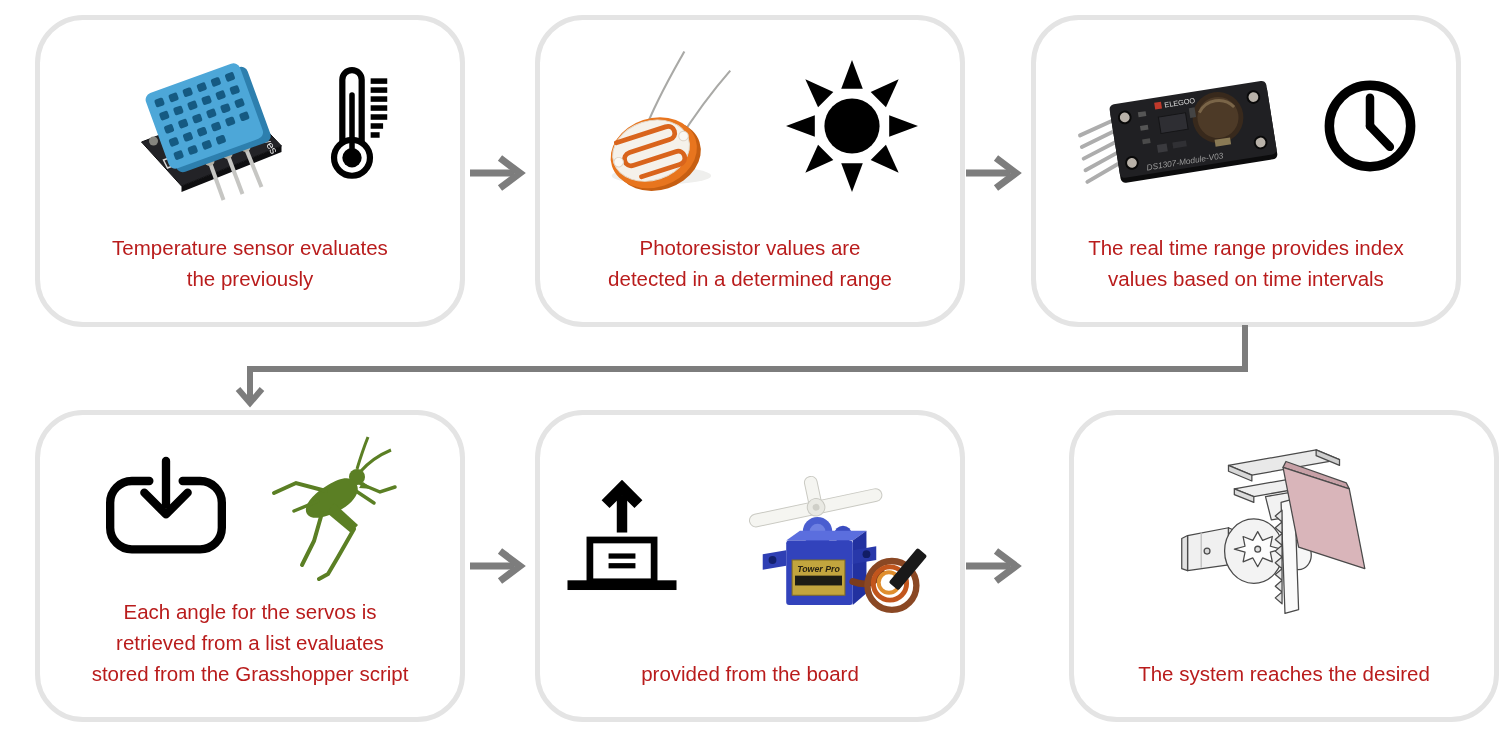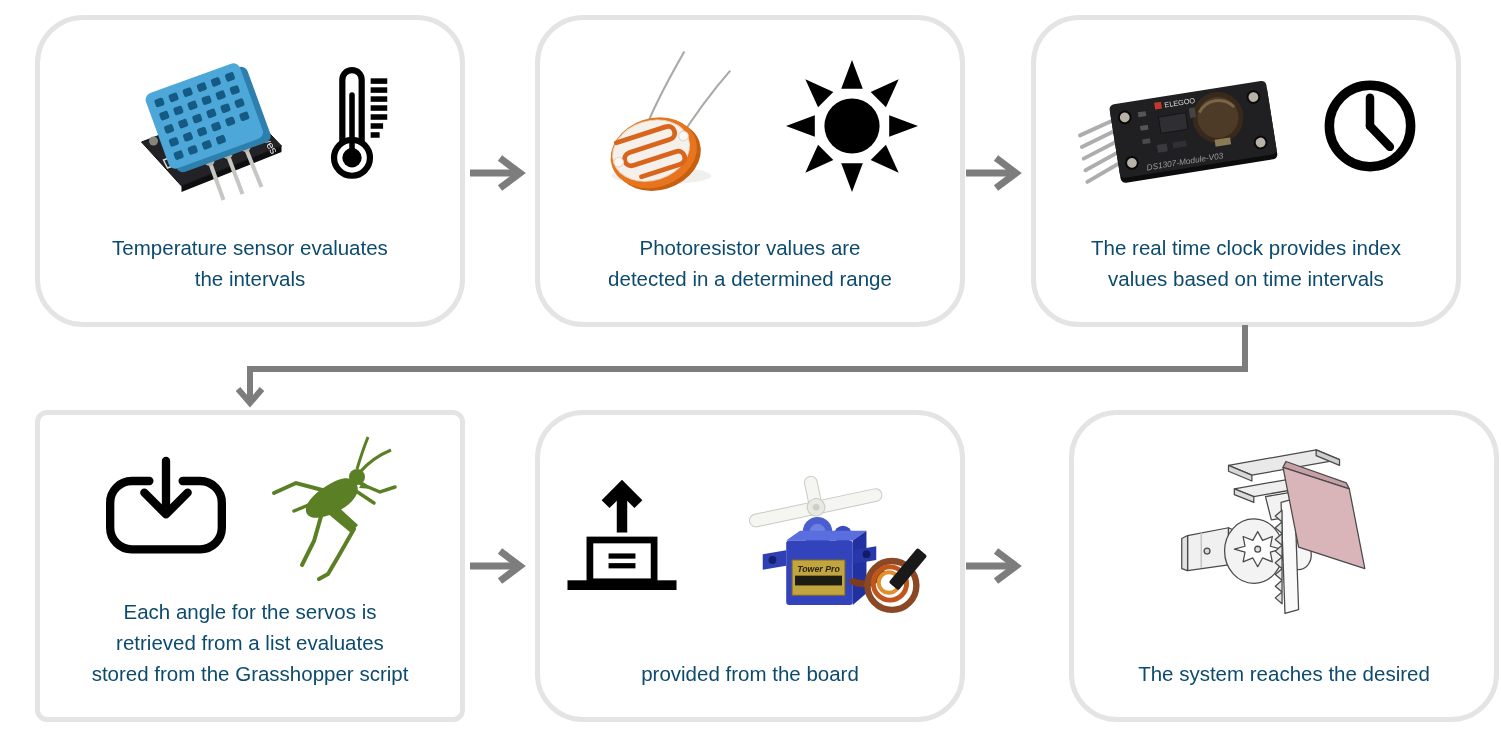--- a/index.html
+++ b/index.html
@@ -2,21 +2,21 @@
 <html><head>
 <meta charset="utf-8">
 <style>
   html,body{margin:0;padding:0;background:#fff;}
   .stage{position:relative;width:1501px;height:730px;background:#ffffff;
          font-family:"Liberation Sans",sans-serif;overflow:hidden;}
   .card{position:absolute;width:430px;height:312px;background:#fff;
         border:5px solid #e4e4e4;border-radius:48px;box-sizing:border-box;
         display:flex;flex-direction:column;align-items:center;}
   .icons{flex:1;display:flex;align-items:center;justify-content:center;gap:26px;width:100%;}
-  .caption{text-align:center;color:#0c4a6e;font-size:20.5px;line-height:31px;margin-bottom:28px;}
+  .caption{text-align:center;color:#b91c1c;font-size:20.5px;line-height:31px;margin-bottom:28px;}
   .caption span{display:block;white-space:nowrap;}
   .flowarrow,.connector{position:absolute;}
   svg text{font-family:"Liberation Sans",sans-serif;}
 </style>
 </head>
 <body>
 
 <div class="stage">
 
   <div class="card" style="left:35px;top:15px;">
@@ -79,21 +79,21 @@
           <line x1="82" y1="46" x2="106" y2="46"></line>
             <line x1="82" y1="59" x2="106" y2="59"></line>
           <line x1="82" y1="72" x2="106" y2="72"></line>
             <line x1="82" y1="85" x2="100" y2="85"></line>
           <line x1="82" y1="98" x2="95" y2="98"></line>
         </g>
       </svg>
     </div>
     <div class="caption">
       <span>Temperature sensor evaluates</span>
-      <span>the intervals</span>
+      <span>the previously</span>
     </div>
   </div>
 
   <div class="card" style="left:535px;top:15px;">
     <div class="icons">
       <svg width="178" height="172" viewBox="0 0 180 180">
         <path d="M62,96 C75,62 94,30 104,12" fill="none" stroke="#a9a9a6" stroke-width="2.2"></path>
         <path d="M96,108 C115,78 138,48 152,32" fill="none" stroke="#a9a9a6" stroke-width="2.2"></path>
         <ellipse cx="80" cy="142" rx="52" ry="9" fill="#efefed"></ellipse>
         <g transform="rotate(-18 72 118)">
@@ -158,26 +158,26 @@
           <text x="72" y="112" font-size="8.5" font-style="italic" fill="#9a9a9a">DS1307-Module-V03</text>
         </g>
       </svg>
       <svg width="104" height="104" viewBox="0 0 110 110">
         <circle cx="55" cy="55" r="43" fill="none" stroke="#000" stroke-width="10"></circle>
         <line x1="55" y1="55" x2="55" y2="25" stroke="#000" stroke-width="9" stroke-linecap="round"></line>
         <line x1="55" y1="55" x2="76" y2="77" stroke="#000" stroke-width="9" stroke-linecap="round"></line>
       </svg>
     </div>
     <div class="caption">
-      <span>The real time clock provides index</span>
+      <span>The real time range provides index</span>
       <span>values based on time intervals</span>
     </div>
   </div>
 
-  <div class="card" style="left:35px;top:410px;border-radius:12px;">
+  <div class="card" style="left:35px;top:410px;">
     <div class="icons" style="gap:34px;">
       <svg width="128" height="100" viewBox="0 0 150 120">
         <path d="M55,30 H34 a26,26 0 0 0 -26,26 v30 a26,26 0 0 0 26,26 h82 a26,26 0 0 0 26,-26 v-30 a26,26 0 0 0 -26,-26 H95" fill="none" stroke="#000" stroke-width="10" stroke-linecap="round"></path>
         <line x1="75" y1="6" x2="75" y2="58" stroke="#000" stroke-width="10" stroke-linecap="round"></line>
         <path d="M49,44 L75,70 L101,44" fill="none" stroke="#000" stroke-width="10" stroke-linecap="round" stroke-linejoin="round"></path>
       </svg>
       <svg width="135" height="150" viewBox="0 0 135 150">
         <g fill="#5b7f24" stroke="#5b7f24">
           <path d="M104,6 C100,16 96,28 93,38" fill="none" stroke-width="3"></path>
           <path d="M127,19 C115,24 103,33 96,41" fill="none" stroke-width="3"></path>

